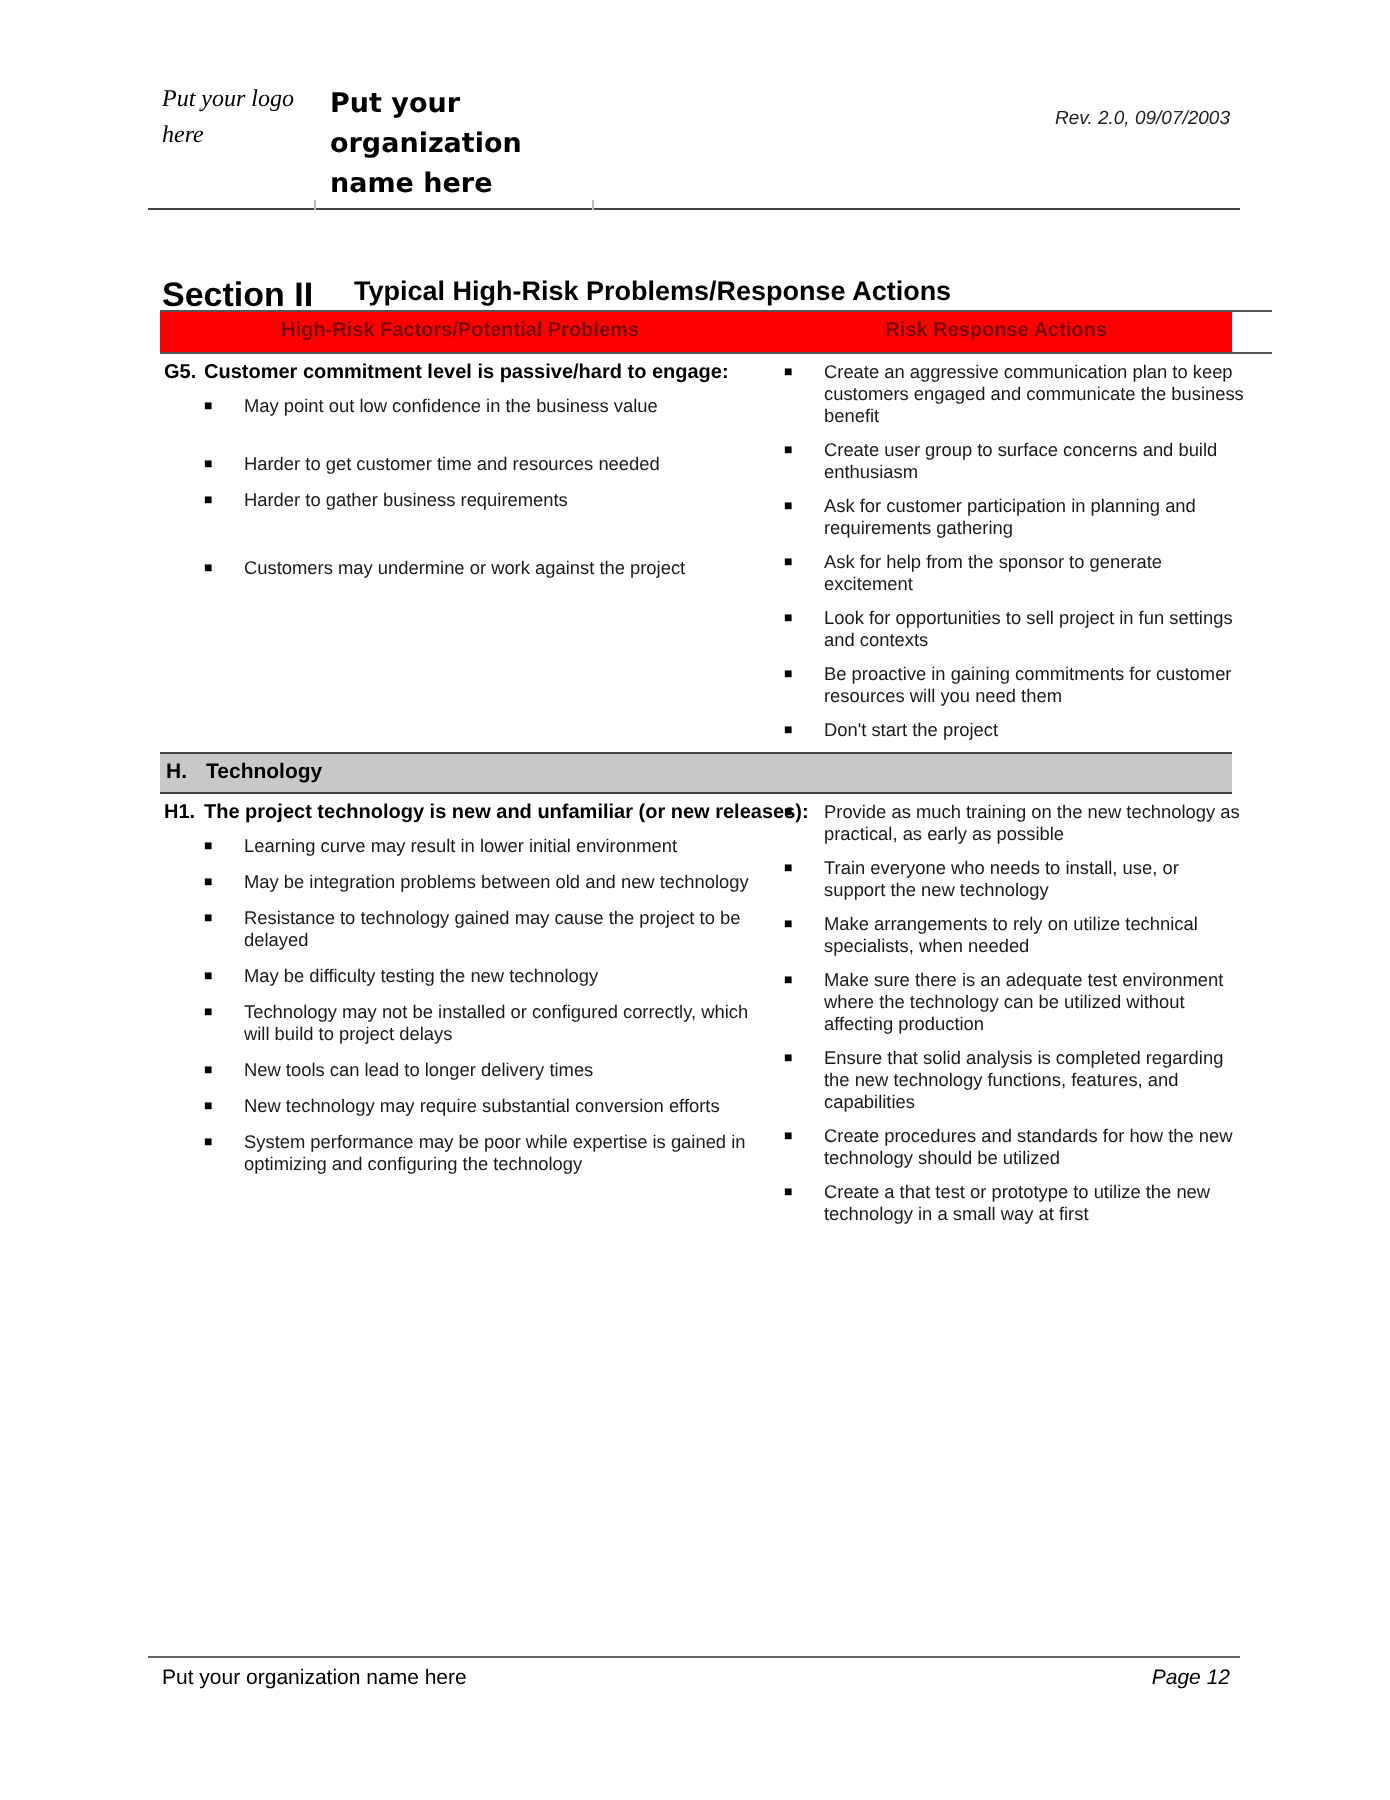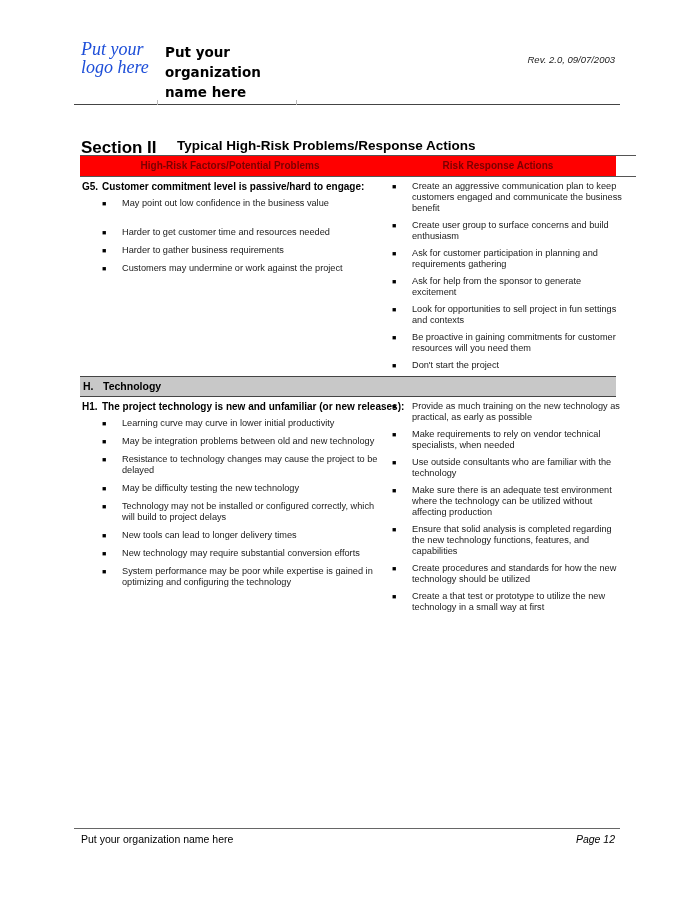--- a/index.html
+++ b/index.html
@@ -3,21 +3,21 @@
   <meta charset="utf-8">
   <style>
     html, body { margin: 0; padding: 0; background: #ffffff; }
     body { width: 695px; height: 900px; position: relative; overflow: hidden;
            font-family: "Liberation Sans", sans-serif; color: #000; }
     .page { position: absolute; left: 0; top: 0; width: 695px; height: 900px; }
 
     
     .hdr-logo { position: absolute; left: 81px; top: 40px; width: 70px;
                 font-family: "Liberation Serif", serif; font-style: italic;
-                font-size: 18px; line-height: 18px; color: #1d4ed8; }
+                font-size: 12px; line-height: 18px; color: #000000; }
     .hdr-org { position: absolute; left: 165px; top: 42px; width: 130px;
                font-family: "DejaVu Sans", sans-serif; font-weight: bold;
                font-size: 13.5px; line-height: 20px; color: #000; }
     .hdr-title { position: absolute; right: 80px; top: 41px; text-align: right;
                  font-style: italic; font-weight: bold; font-size: 11.5px; line-height: 13px; }
     .hdr-rev { position: absolute; right: 80px; top: 54px; text-align: right;
                font-style: italic; font-size: 9.5px; line-height: 11px; color: #222; }
     .hdr-rule { position: absolute; left: 74px; top: 104px; width: 546px; height: 0;
                 border-top: 1.5px solid #444; }
     .hdr-tick { position: absolute; top: 100px; width: 1px; height: 5px; background: #bbb; }
@@ -81,21 +81,21 @@
 
   <div class="bl" style="top:198px">
     <div class="bullet-row" style="margin-bottom:18px">
         <span class="bullet">■</span>
         <span class="txt">May point out low confidence in the business value</span>
       </div>
     <div class="bullet-row" style="margin-bottom:7px">
         <span class="bullet">■</span>
         <span class="txt">Harder to get customer time and resources needed</span>
       </div>
-    <div class="bullet-row" style="margin-bottom:7px">
+    <div class="bullet-row" style="margin-bottom:23px">
         <span class="bullet">■</span>
         <span class="txt">Harder to gather business requirements</span>
       </div>
     <div class="bullet-row">
         <span class="bullet">■</span>
         <span class="txt">Customers may undermine or work against the project</span>
       </div>
   </div>
 
   <div class="br" style="top:181px">
@@ -133,29 +133,29 @@
   <div class="grp-code">H.</div>
   <div class="grp-title">Technology</div>
 
   <div class="item-head" style="top:401px">
     <span class="code">H1.</span><span>The project technology is new and unfamiliar (or new releases):</span>
   </div>
 
   <div class="bl" style="top:418px">
     <div class="bullet-row" style="margin-bottom:7px">
         <span class="bullet">■</span>
-        <span class="txt">Learning curve may curve in lower initial productivity</span>
+        <span class="txt">Learning curve may result in lower initial environment</span>
       </div>
     <div class="bullet-row" style="margin-bottom:7px">
         <span class="bullet">■</span>
         <span class="txt">May be integration problems between old and new technology</span>
       </div>
     <div class="bullet-row" style="margin-bottom:7px">
         <span class="bullet">■</span>
-        <span class="txt">Resistance to technology changes may cause the project to be delayed</span>
+        <span class="txt">Resistance to technology gained may cause the project to be delayed</span>
       </div>
     <div class="bullet-row" style="margin-bottom:7px">
         <span class="bullet">■</span>
         <span class="txt">May be difficulty testing the new technology</span>
       </div>
     <div class="bullet-row" style="margin-bottom:7px">
         <span class="bullet">■</span>
         <span class="txt">Technology may not be installed or configured correctly, which will build to project delays</span>
       </div>
     <div class="bullet-row" style="margin-bottom:7px">
@@ -172,25 +172,25 @@
       </div>
   </div>
 
   <div class="br" style="top:401px">
     <div class="bullet-row" style="margin-bottom:6px">
         <span class="bullet">■</span>
         <span class="txt">Provide as much training on the new technology as practical, as early as possible</span>
       </div>
     <div class="bullet-row" style="margin-bottom:6px">
         <span class="bullet">■</span>
-        <span class="txt">Make requirements to rely on vendor technical specialists, when needed</span>
-      </div>
-    <div class="bullet-row" style="margin-bottom:6px">
-        <span class="bullet">■</span>
-        <span class="txt">Use outside consultants who are familiar with the technology</span>
+        <span class="txt">Train everyone who needs to install, use, or support the new technology</span>
+      </div>
+    <div class="bullet-row" style="margin-bottom:6px">
+        <span class="bullet">■</span>
+        <span class="txt">Make arrangements to rely on utilize technical specialists, when needed</span>
       </div>
     <div class="bullet-row" style="margin-bottom:6px">
         <span class="bullet">■</span>
         <span class="txt">Make sure there is an adequate test environment where the technology can be utilized without affecting production</span>
       </div>
     <div class="bullet-row" style="margin-bottom:6px">
         <span class="bullet">■</span>
         <span class="txt">Ensure that solid analysis is completed regarding the new technology functions, features, and capabilities</span>
       </div>
     <div class="bullet-row" style="margin-bottom:6px">

